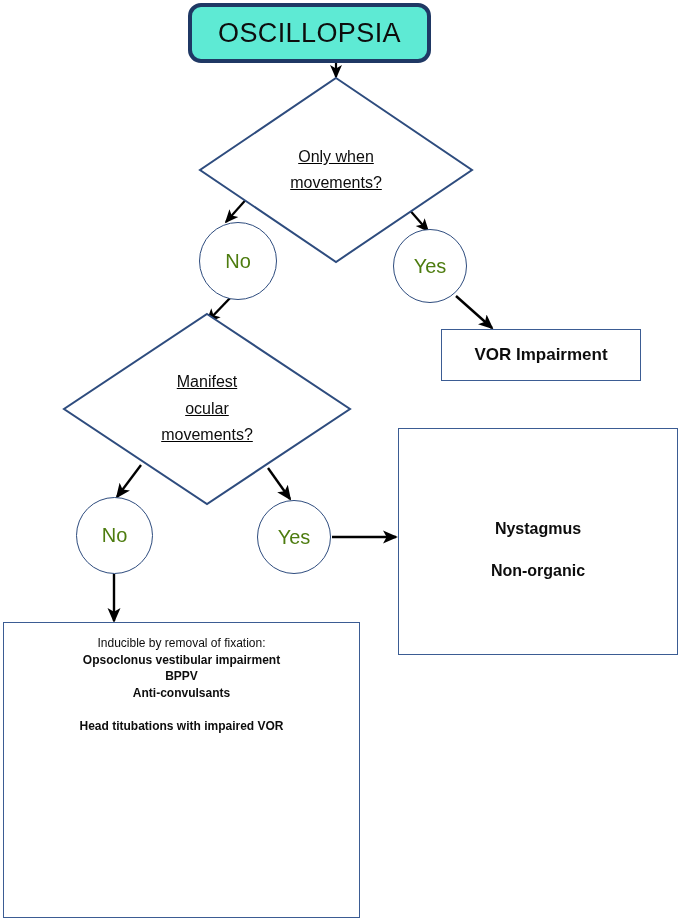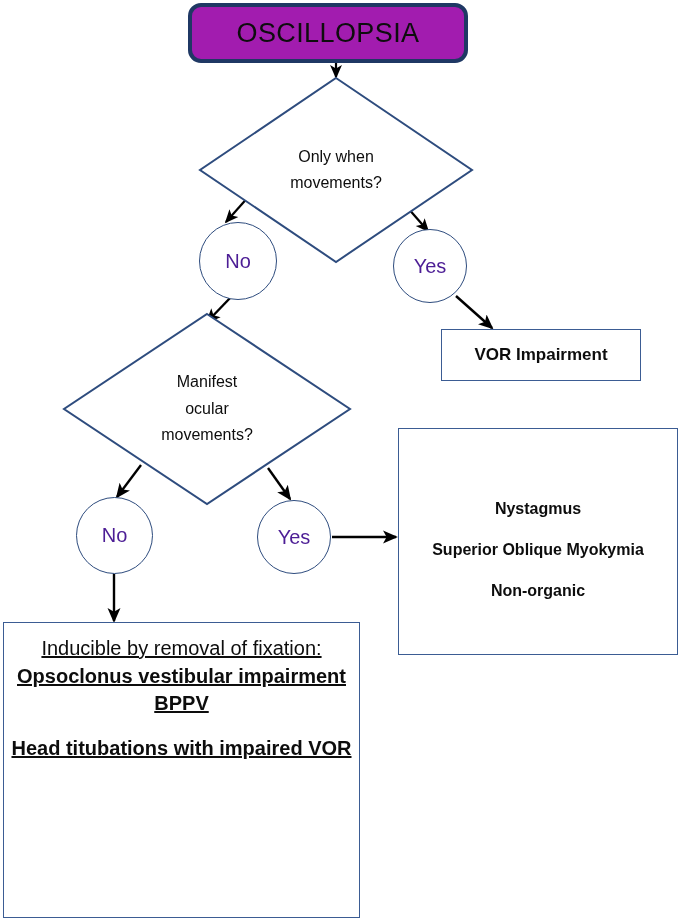--- a/index.html
+++ b/index.html
@@ -25,43 +25,44 @@
     height: 921px;
     pointer-events: none;
   }
 
   .node { position: absolute; box-sizing: border-box; }
 
   
   .title-box {
     left: 188px;
     top: 3px;
-    width: 280px;
+    width: 243px;
     height: 60px;
     border: 4px solid #1F3864;
     border-radius: 13px;
-    background: #a21caf;
+    background: #5eead4;
     display: flex;
     align-items: center;
     justify-content: center;
     z-index: 3;
   }
   .title-box .label {
     font-size: 27px;
     color: #0d0d0d;
     letter-spacing: 0.4px;
     font-weight: 400;
   }
 
   
   .diamond {
     display: flex;
     align-items: center;
     justify-content: center;
     z-index: 3;
+    text-decoration: underline;
   }
   .diamond svg { position: absolute; left: 0; top: 0; }
   .diamond .dlabel {
     position: relative;
     text-align: center;
     font-size: 16px;
     line-height: 1.62;
     color: #0d0d0d;
     z-index: 2;
   }
@@ -84,21 +85,21 @@
     border: 1.6px solid #2E4C7E;
     border-radius: 50%;
     background: #ffffff;
     display: flex;
     align-items: center;
     justify-content: center;
     z-index: 3;
   }
   .circle .label {
     font-size: 20px;
-    color: #4c1d95;
+    color: #4d7c0f;
   }
   #circle-no-1  { left: 199px; top: 222px; width: 78px; height: 78px; }
   #circle-yes-1 { left: 393px; top: 229px; width: 74px; height: 74px; }
   #circle-no-2  { left:  76px; top: 497px; width: 77px; height: 77px; }
   #circle-yes-2 { left: 257px; top: 500px; width: 74px; height: 74px; }
 
   
   .rect {
     border: 1.6px solid #3B5C93;
     background: #ffffff;
@@ -144,25 +145,24 @@
     top: 622px;
     width: 357px;
     height: 296px;
     display: flex;
     flex-direction: column;
     align-items: center;
     justify-content: flex-start;
     padding-top: 12px;
   }
   #box-non-ocular-causes .line {
-    font-size: 20px;
+    font-size: 12px;
     color: #0d0d0d;
     text-align: center;
     line-height: 1.38;
-    text-decoration: underline;
   }
   #box-non-ocular-causes .line.bold { font-weight: bold; }
   #box-non-ocular-causes .line.gap-before { margin-top: 17px; }
 </style>
 </head>
 <body>
 
 <div id="canvas">
 
   <svg id="edges" viewBox="0 0 685 921" xmlns="http://www.w3.org/2000/svg">
@@ -231,24 +231,24 @@
   <div class="node circle" id="circle-no-2">
     <span class="label">No</span>
   </div>
 
   <div class="node circle" id="circle-yes-2">
     <span class="label">Yes</span>
   </div>
 
   <div class="node rect" id="box-ocular-causes">
       <div class="line">Nystagmus</div>
-      <div class="line">Superior Oblique Myokymia</div>
       <div class="line">Non-organic</div>
     </div>
 
   <div class="node rect" id="box-non-ocular-causes">
       <div class="line">Inducible by removal of fixation:</div>
       <div class="line bold">Opsoclonus vestibular impairment</div>
       <div class="line bold">BPPV</div>
+      <div class="line bold">Anti-convulsants</div>
       <div class="line bold gap-before">Head titubations with impaired VOR</div>
     </div>
 
 </div>
 
 </body></html>

